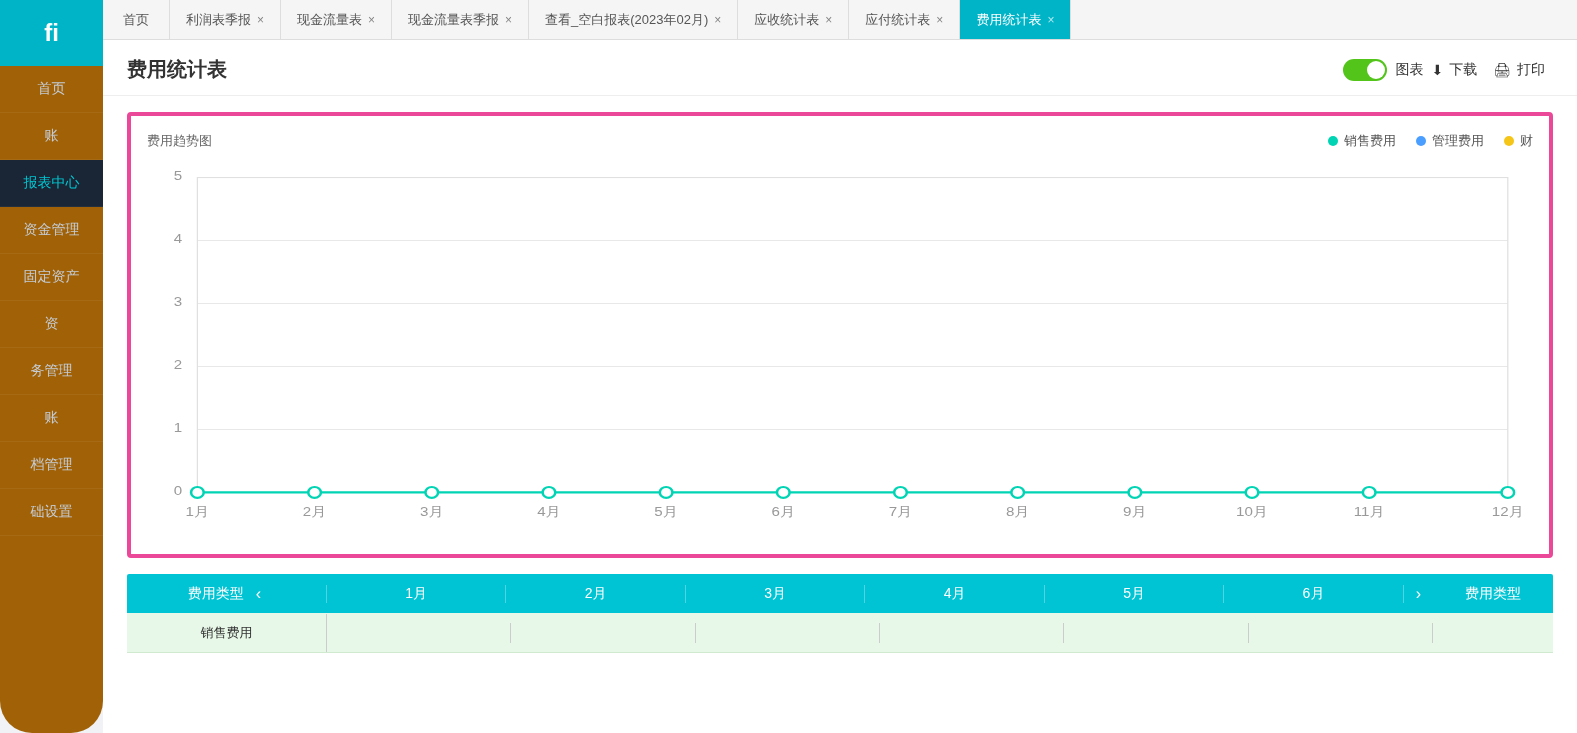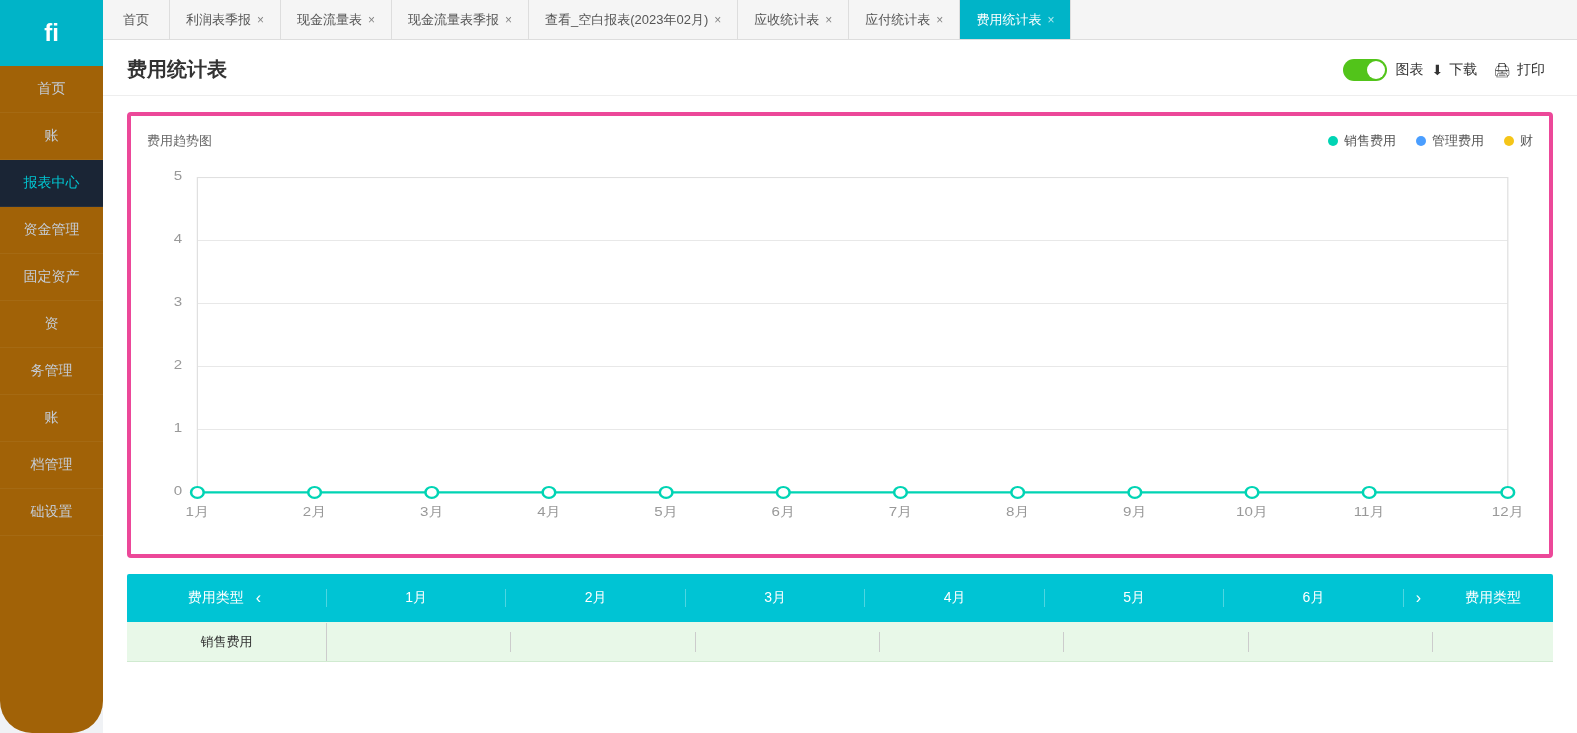--- a/index.html
+++ b/index.html
@@ -185,21 +185,21 @@
 
     
     .table-section {
       margin: 0 24px;
     }
     .table-header-row {
       display: flex;
       background: #00c4d4;
       color: white;
       font-size: 14px;
-      height: 48px;
+      height: 39px;
       align-items: center;
       border-radius: 2px 2px 0 0;
     }
     .th-cost-type {
       width: 200px;
       text-align: center;
       display: flex;
       align-items: center;
       justify-content: center;
       gap: 8px;

